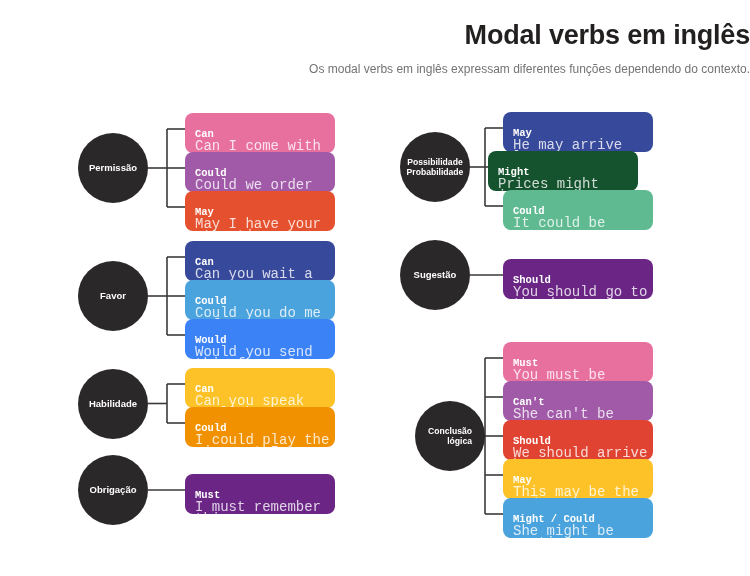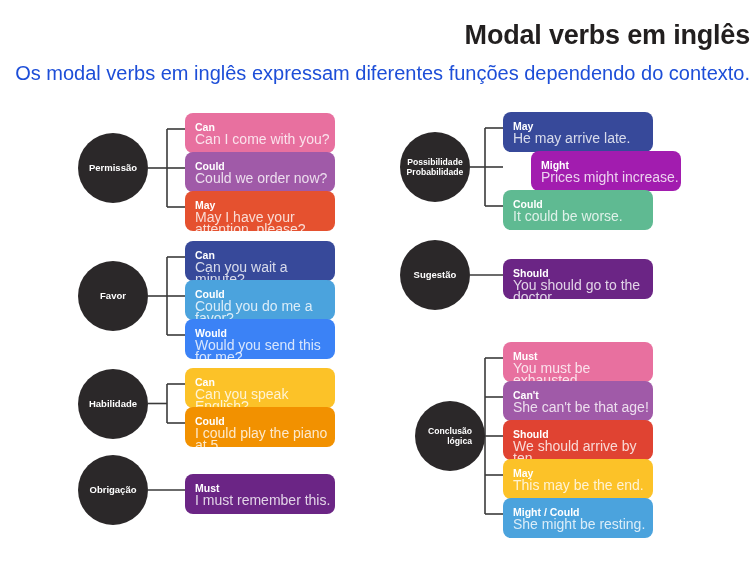--- a/index.html
+++ b/index.html
@@ -32,23 +32,23 @@
     margin: 0;
     padding-top: 20px;
     font-size: 27px;
     font-weight: bold;
     color: #221f1f;
     letter-spacing: -0.2px;
   }
   .subtitle {
     margin: 0;
     padding-top: 11px;
-    font-size: 20px;
+    font-size: 12px;
     font-weight: normal;
-    color: #1d4ed8;
+    color: #737373;
   }
 
   
   .diagram {
     position: absolute;
     top: 0;
     left: 0;
     width: 750px;
     height: 576px;
   }
@@ -85,22 +85,23 @@
   .node-sm .node-label {
     font-size: 8.6px;
   }
 
   
   .bar {
     position: absolute;
     height: 40px;
     border-radius: 8px;
     box-sizing: border-box;
-    padding: 8px 0 0 10px;
+    padding: 15px 0 0 10px;
     overflow: hidden;
+    font-family: Liberation Mono, monospace;
   }
   .bar-title {
     display: block;
     color: #ffffff;
     font-size: 10.5px;
     font-weight: bold;
     line-height: 12px;
   }
   .bar-example {
     display: block;
@@ -206,21 +207,21 @@
           <span class="bar-title">Must</span>
           <span class="bar-example">I must remember this.</span>
         </div>
         <div class="node" style="left: 78px; top: 455px;">
           <span class="node-label">Obrigação</span>
         </div>
         <div class="bar" style="left: 503px; top: 112px; width: 150px; background: rgb(55, 73, 154);">
           <span class="bar-title">May</span>
           <span class="bar-example">He may arrive late.</span>
         </div>
-        <div class="bar" style="left: 531px; top: 151px; width: 150px; background: #a21caf;">
+        <div class="bar" style="left: 488px; top: 151px; width: 150px; background: #14532d;">
           <span class="bar-title">Might</span>
           <span class="bar-example">Prices might increase.</span>
         </div>
         <div class="bar" style="left: 503px; top: 190px; width: 150px; background: rgb(95, 186, 146);">
           <span class="bar-title">Could</span>
           <span class="bar-example">It could be worse.</span>
         </div>
         <div class="node node-sm" style="left: 400px; top: 132px;">
           <span class="node-label">Possibilidade
 Probabilidade</span>

